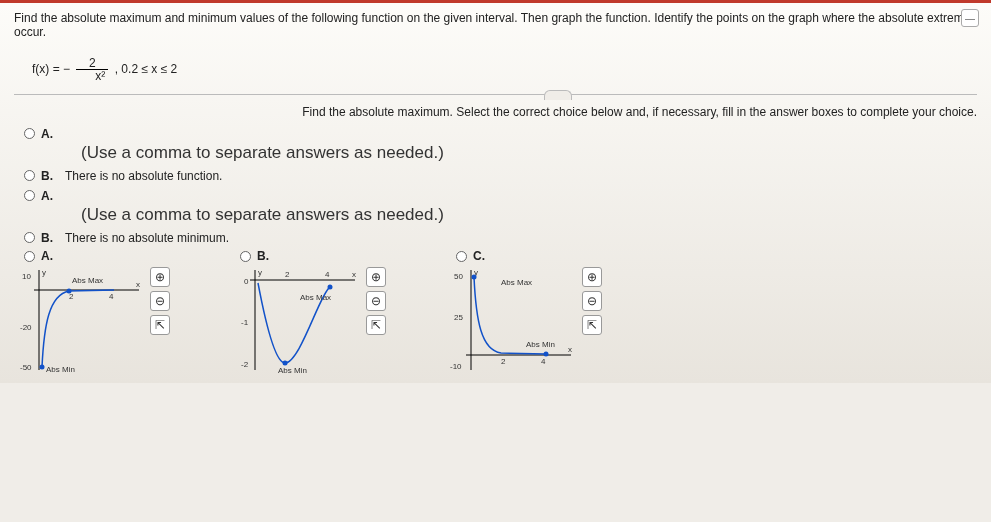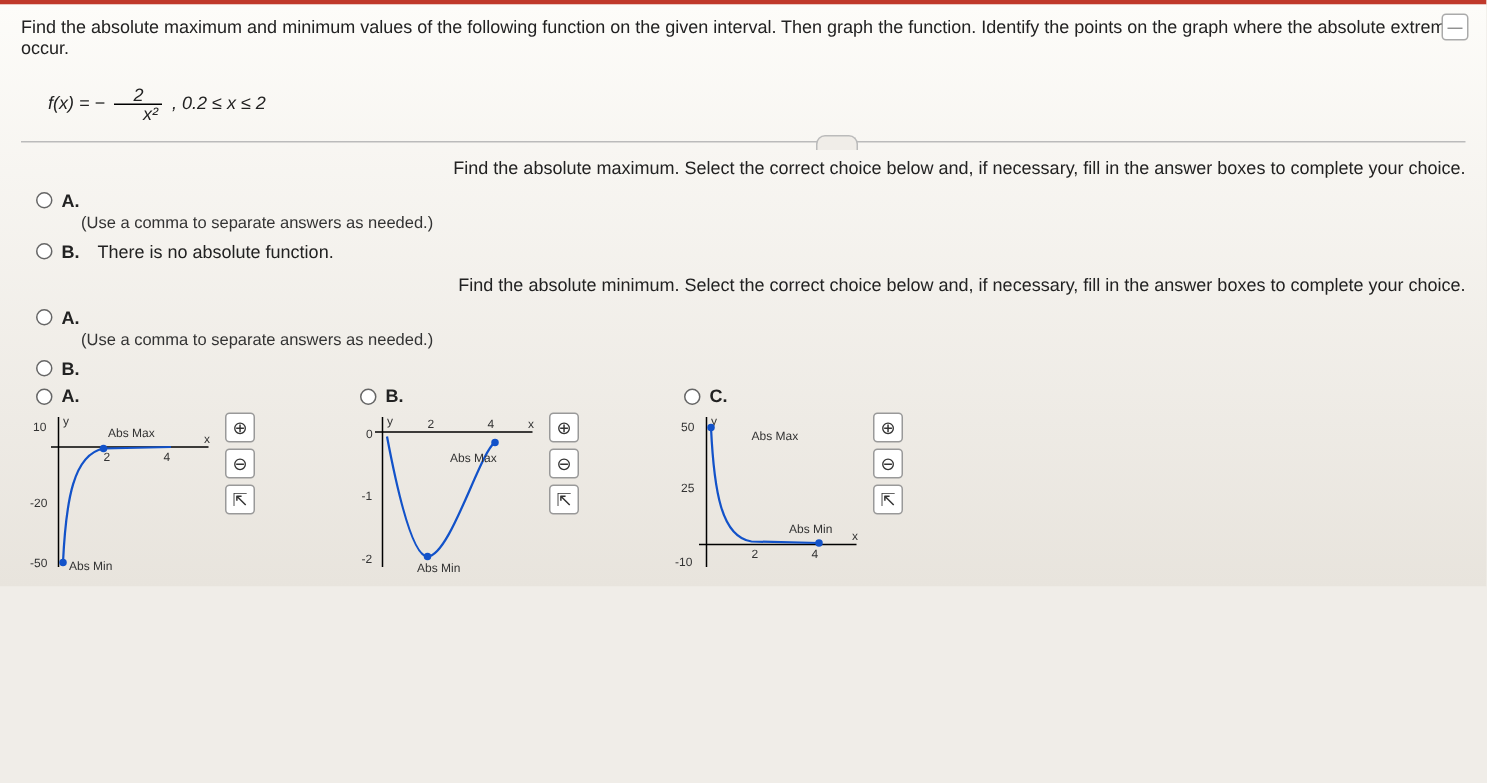--- a/index.html
+++ b/index.html
@@ -8,40 +8,40 @@
     padding: 0;
     font-family: Arial, Helvetica, sans-serif;
     font-size: 12px;
     background: #f0ede8;
     color: #222;
     width: 991px;
   }
   .topbar { height: 3px; background: #c0392b; }
   .content { padding: 8px 14px; background: linear-gradient(#fdfcf9,#e8e4dd); }
   .question-top { padding-bottom: 10px; }
-  .formula { margin: 8px 0 12px 18px; font-style: italic; }
+  .formula { margin: 8px 0 12px 18px; }
   .hr { border-top: 1px solid #bbb; margin: 4px 0 10px 0; position: relative; }
   .hr-bump {
     position: absolute; left: 55%; top: -5px; width: 28px; height: 10px;
     border: 1px solid #bbb; border-bottom: none; border-radius: 6px 6px 0 0;
     background: #f0ede8;
   }
   .prompt { margin: 8px 0; text-align: right; }
   .opt { display: flex; align-items: flex-start; gap: 6px; margin: 6px 0 2px 10px; }
   .radio {
     width: 11px; height: 11px; border: 1px solid #666; border-radius: 50%;
     flex: 0 0 auto; margin-top: 1px; background: #fff;
   }
   .optlabel { font-weight: bold; width: 18px; }
   .opttext { display: inline; }
   .inp {
     display: inline-block; width: 20px; height: 14px; border: 1px solid #888;
     background: #f6f6f6; vertical-align: middle; margin: 0 2px;
   }
-  .hint { margin-left: 40px; font-size: 11px; color: #333; }
+  .hint { margin-left: 67px; font-size: 17px; color: #333; }
   .graphrow { display: flex; gap: 60px; margin-top: 4px; align-items: flex-start; }
   .graphopt { display: flex; flex-direction: column; }
   .gh { display: flex; align-items: center; gap: 6px; margin: 0 0 2px 10px; }
   .gbody { display: flex; gap: 6px; }
   .graph { width: 130px; height: 110px; position: relative; }
   .btncol { display: flex; flex-direction: column; gap: 4px; padding-top: 2px; }
   .ibtn {
     width: 20px; height: 20px; border: 1px solid #999; border-radius: 3px;
     background: #fff; display: flex; align-items: center; justify-content: center;
     font-size: 12px; color: #333;
@@ -91,31 +91,31 @@
     <span class="optlabel">A.</span>
   </div>
   <div class="hint">(Use a comma to separate answers as needed.)</div>
 
   <div class="opt">
     <span class="radio"></span>
     <span class="optlabel">B.</span>
     <span class="opttext">There is no absolute function.</span>
   </div>
 
-  <div class="prompt">Find the absolute minimum. Select the correct choice below and, if necessary, fill in the answer boxes to complete your choice.</div>
 
   <div class="opt">
     <span class="radio"></span>
     <span class="optlabel">A.</span>
   </div>
   <div class="hint">(Use a comma to separate answers as needed.)</div>
 
   <div class="opt">
     <span class="radio"></span>
     <span class="optlabel">B.</span>
+    <span class="opttext">There is no absolute minimum.</span>
   </div>
 
 
   <div class="graphrow">
 
     <div class="graphopt">
       <div class="gh">
         <span class="radio"></span>
         <span class="optlabel">A.</span>
       </div>

